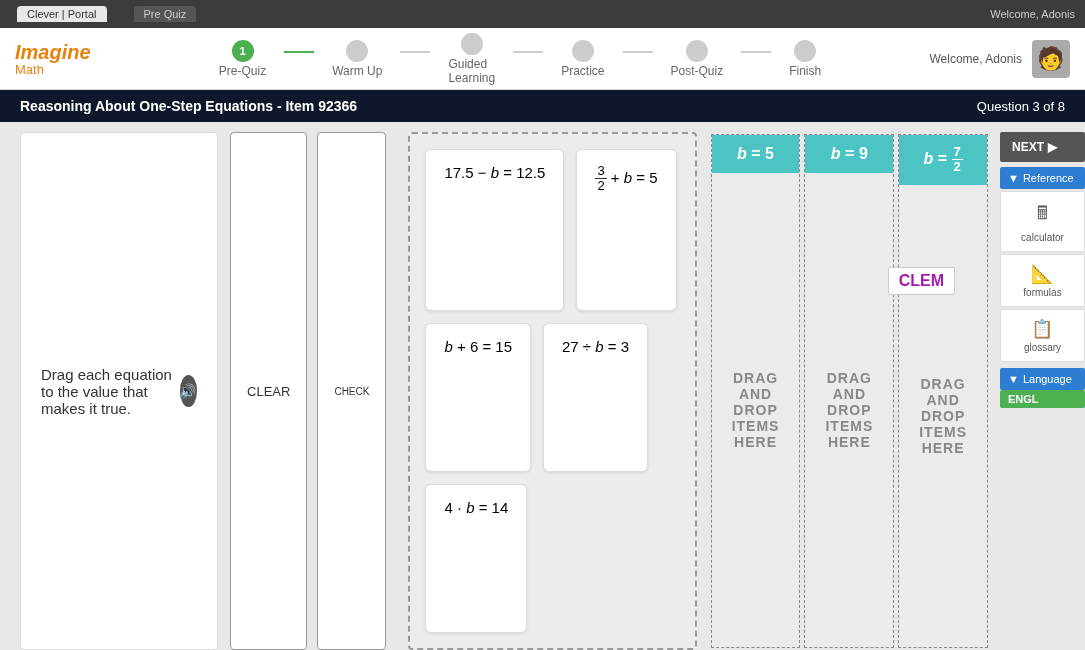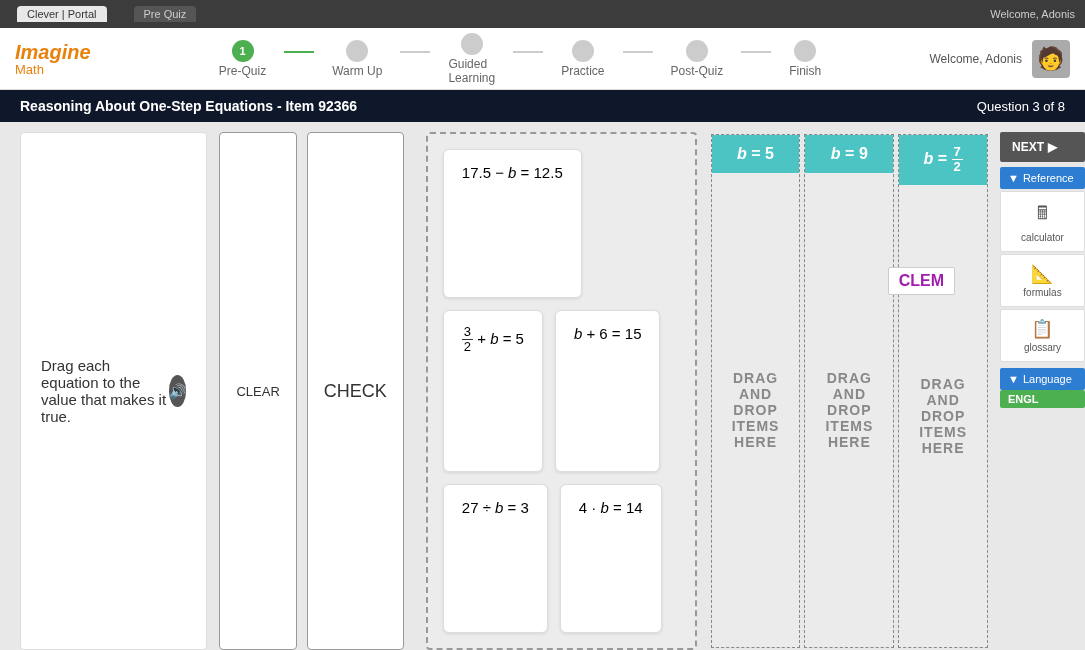--- a/index.html
+++ b/index.html
@@ -196,21 +196,21 @@
       border-radius: 4px;
       font-size: 13px;
       cursor: pointer;
       color: #333;
     }
     .btn-check {
       background: #fff;
       border: 1px solid #999;
       padding: 5px 16px;
       border-radius: 4px;
-      font-size: 18px;
+      font-size: 10px;
       cursor: pointer;
       color: #333;
     }
 
     
     .equations-area {
       border: 2px dashed #999;
       border-radius: 4px;
       padding: 15px;
       background: rgba(255,255,255,0.2);

